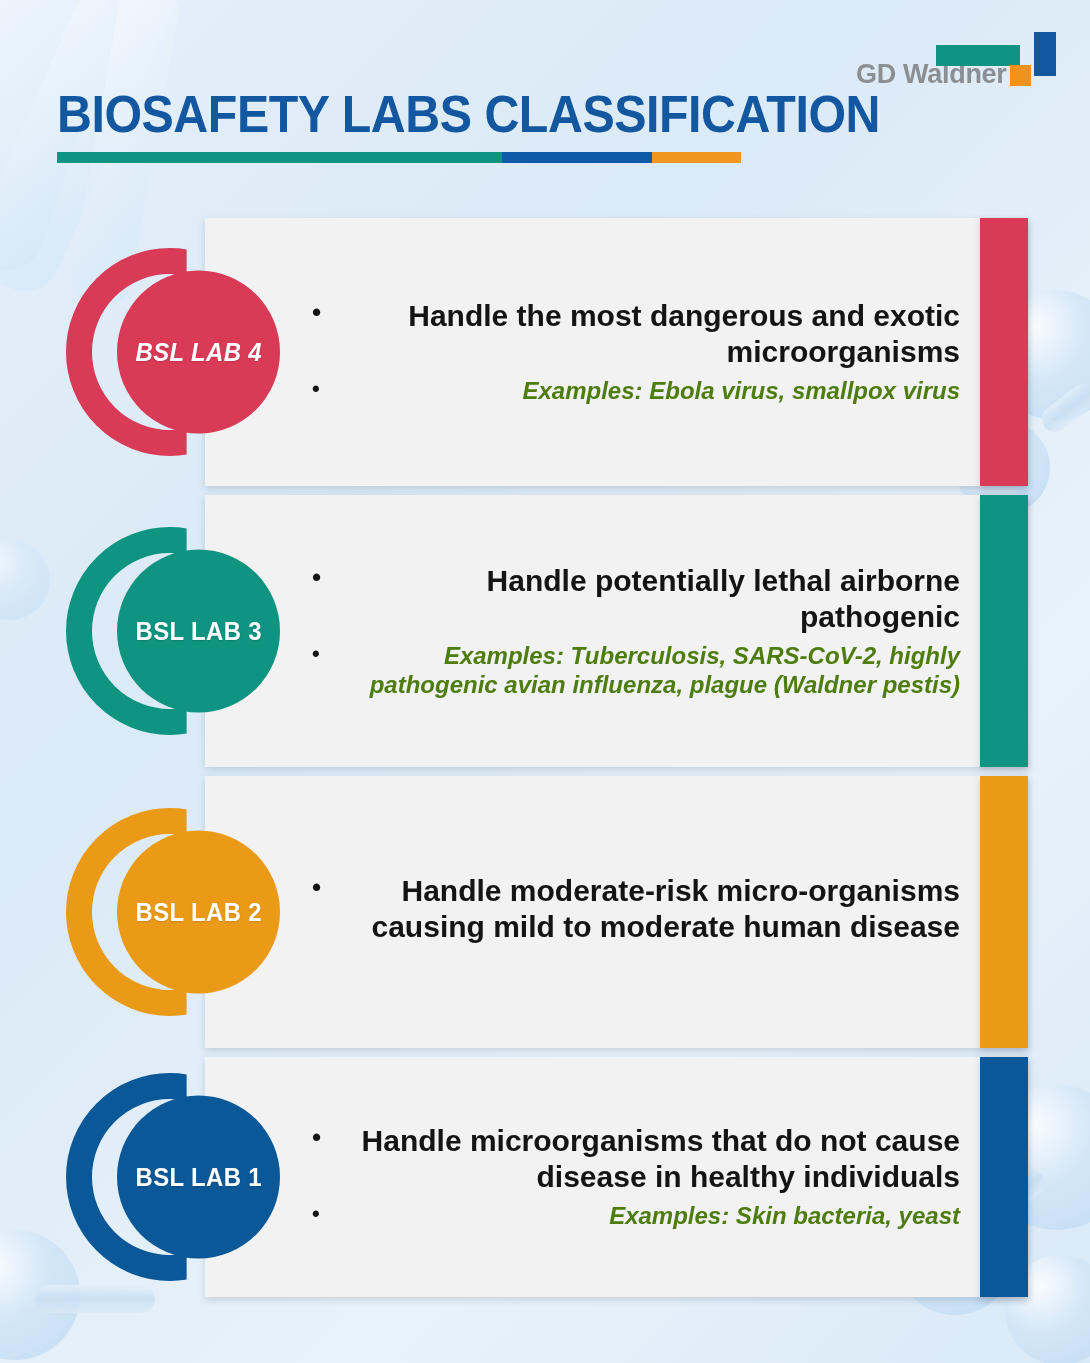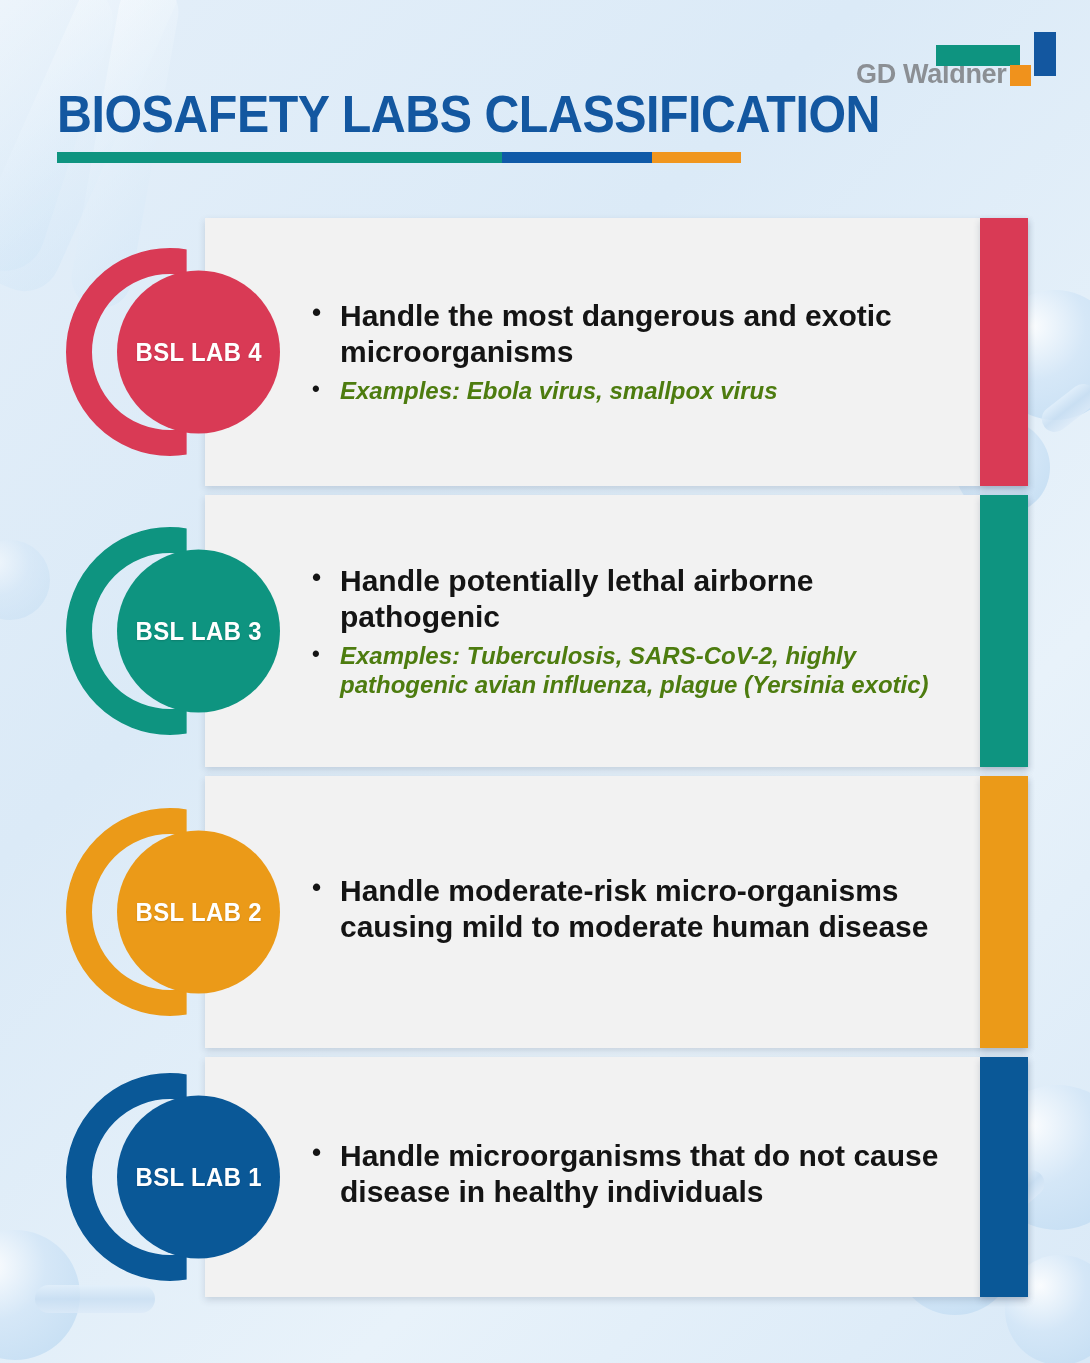--- a/index.html
+++ b/index.html
@@ -185,21 +185,21 @@
   }
 
   .card-content {
     position: absolute;
     left: 310px;
     right: 130px;
     top: 50%;
     transform: translateY(-50%);
   }
 
-  ul.bullets { list-style: none; }
+  ul.bullets { list-style: none; text-align: right; }
 
   li.bullet-main {
     position: relative;
     padding-left: 30px;
     font-size: 30px;
     line-height: 1.2;
     font-weight: bold;
     color: #141414;
     margin-bottom: 6px;
   }
@@ -269,21 +269,21 @@
     <div class="seg-teal"></div>
     <div class="seg-blue"></div>
     <div class="seg-orange"></div>
   </div>
 </div>
 
 <div class="cards" id="cards">
     <div class="card-row" style="height: 268px;">
       <div class="card-panel"></div>
       <div class="accent-bar" style="background: rgb(217, 58, 85);"></div>
-      <div class="badge" style="color: rgb(217, 58, 85);">
+      <div class="badge" style="color: rgb(217, 58, 85); font-style: italic;">
         <div class="badge-ring"></div>
         <div class="badge-disc">
           <span class="badge-label">BSL LAB 4</span>
         </div>
       </div>
       <div class="card-content">
         <ul class="bullets">
           <li class="bullet-main">Handle the most dangerous and exotic microorganisms</li>
           <li class="bullet-example">Examples: Ebola virus, smallpox virus</li>
         </ul>
@@ -294,21 +294,21 @@
       <div class="accent-bar" style="background: rgb(14, 148, 128);"></div>
       <div class="badge" style="color: rgb(14, 148, 128); text-align: right;">
         <div class="badge-ring"></div>
         <div class="badge-disc">
           <span class="badge-label">BSL LAB 3</span>
         </div>
       </div>
       <div class="card-content">
         <ul class="bullets">
           <li class="bullet-main">Handle potentially lethal airborne pathogenic</li>
-          <li class="bullet-example">Examples: Tuberculosis, SARS-CoV-2, highly pathogenic avian influenza, plague (Yersinia exotic)</li>
+          <li class="bullet-example">Examples: Tuberculosis, SARS-CoV-2, highly pathogenic avian influenza, plague (Waldner pestis)</li>
         </ul>
       </div>
     </div>
     <div class="card-row" style="height: 272px;">
       <div class="card-panel"></div>
       <div class="accent-bar" style="background: rgb(235, 154, 24);"></div>
       <div class="badge" style="color: rgb(235, 154, 24);">
         <div class="badge-ring"></div>
         <div class="badge-disc">
           <span class="badge-label">BSL LAB 2</span>
@@ -325,16 +325,17 @@
       <div class="accent-bar" style="background: rgb(10, 88, 151);"></div>
       <div class="badge" style="color: rgb(10, 88, 151);">
         <div class="badge-ring"></div>
         <div class="badge-disc">
           <span class="badge-label">BSL LAB 1</span>
         </div>
       </div>
       <div class="card-content">
         <ul class="bullets">
           <li class="bullet-main">Handle microorganisms that do not cause disease in healthy individuals</li>
+          <li class="bullet-example">Examples: Skin bacteria, yeast</li>
         </ul>
       </div>
     </div>
   </div>
 
 </body></html>

